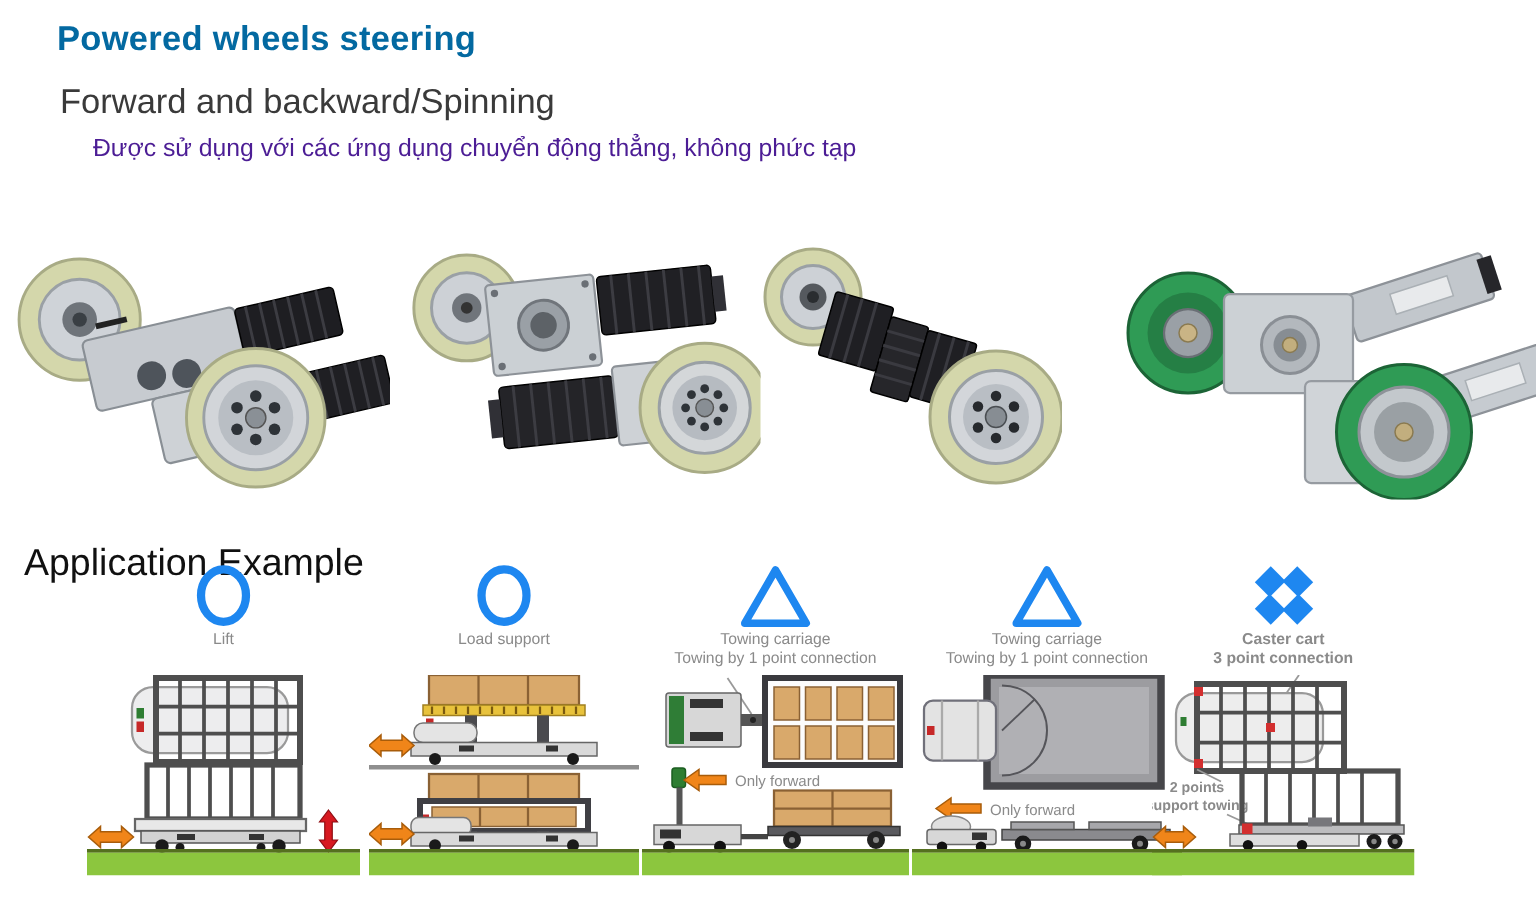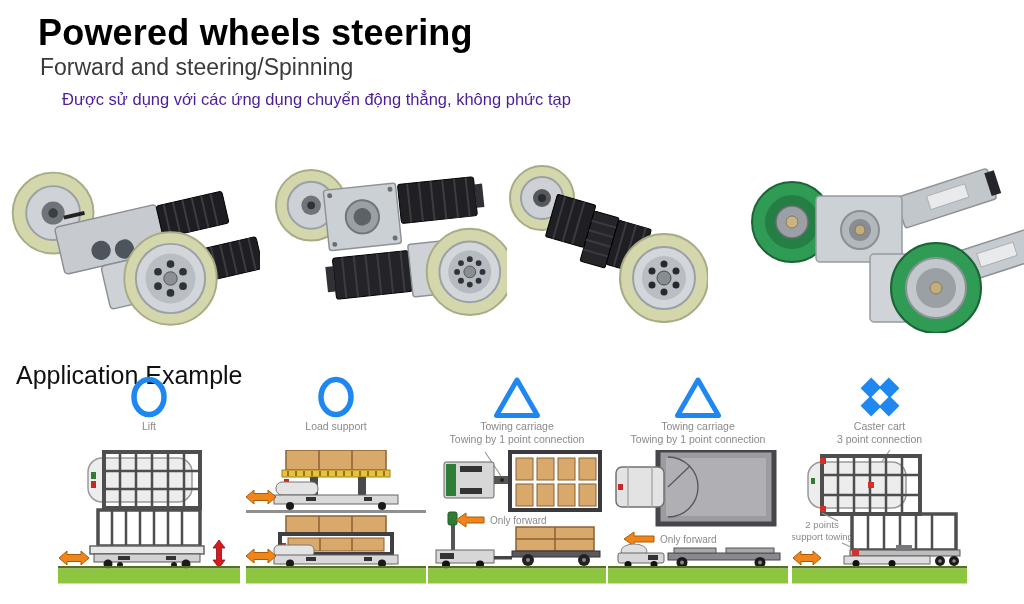--- a/index.html
+++ b/index.html
@@ -2,37 +2,37 @@
 <html><head>
 <meta charset="utf-8">
 <style>
   html,body{margin:0;padding:0;}
   body{
     width:1024px;height:604px;background:#ffffff;position:relative;overflow:hidden;
     font-family:"Liberation Sans","DejaVu Sans",sans-serif;
   }
   .abs{position:absolute;}
   
-  .title{left:38px;top:12px;font-size:36px;font-weight:bold;color:#000000;letter-spacing:0.2px;text-align:right;}
+  .title{left:38px;top:12px;font-size:23px;font-weight:bold;color:#0369a1;letter-spacing:0.2px;text-align:right;}
   .subtitle{left:40px;top:54px;font-size:23px;font-weight:400;color:#3a3a3a;}
   .desc{left:62px;top:90px;font-size:16.5px;font-weight:400;color:#4c1d95;}
   
   .product{position:absolute;}
   
   .app-heading{left:16px;top:330px;font-size:25px;color:#101010;font-weight:400;margin-top:31px;}
   .app-col{position:absolute;top:374px;display:flex;flex-direction:column;align-items:center;}
   .symbol-box{height:46px;display:flex;align-items:center;justify-content:center;}
   .app-label{height:30px;text-align:center;font-size:10.5px;line-height:13px;color:#8a8a8a;}
   svg text{font-family:"Liberation Sans","DejaVu Sans",sans-serif;}
 </style>
 </head>
 <body>
 
 <div class="abs title">Powered wheels steering</div>
-<div class="abs subtitle">Forward and steering/Spinning</div>
+<div class="abs subtitle">Forward and backward/Spinning</div>
 <div class="abs desc">Được sử dụng với các ứng dụng chuyển động thẳng, không phức tạp</div>
 
 <svg class="product" style="left:5px;top:148px" width="255" height="185" viewBox="0 0 265 185">
 
   <g>
     <circle cx="50" cy="64" r="42" fill="#d4d7ab" stroke="#a8ab85" stroke-width="2"></circle>
     <circle cx="50" cy="64" r="28" fill="#cfd3d8" stroke="#9aa0a5" stroke-width="2"></circle>
     <circle cx="50" cy="64" r="12" fill="#6f747a"></circle>
     <circle cx="50" cy="64" r="5" fill="#3a3f44"></circle>
   </g>
@@ -333,21 +333,21 @@
     <rect x="118" y="98" width="48" height="5" fill="#a7a7ab" stroke="#555"></rect>
     <circle cx="74" cy="112.5" r="5.5" fill="#1a1a1a"></circle>
       <circle cx="74" cy="112.5" r="2" fill="#888"></circle>
     <circle cx="152" cy="112.5" r="5.5" fill="#1a1a1a"></circle>
       <circle cx="152" cy="112.5" r="2" fill="#888"></circle>
     <rect x="0" y="116" width="180" height="2.5" fill="#55701f"></rect>
     <rect x="0" y="118.5" width="180" height="15" fill="#8cc63e"></rect>
   </svg>
 </div>
 
-<div class="app-col" style="left:792px;width:175px;">
+<div class="app-col" style="left:768px;width:175px;font-weight:bold;">
   <div class="symbol-box">
     <svg width="46" height="46" viewBox="0 0 46 46">
       <g transform="translate(23,23) rotate(45)">
         <rect x="-20" y="-7.5" width="40" height="15" fill="#1e87f0"></rect>
         <rect x="-7.5" y="-20" width="15" height="40" fill="#1e87f0"></rect>
         <rect x="-6" y="-6" width="12" height="12" fill="#ffffff"></rect>
       </g>
     </svg>
   </div>
   <div class="app-label">

